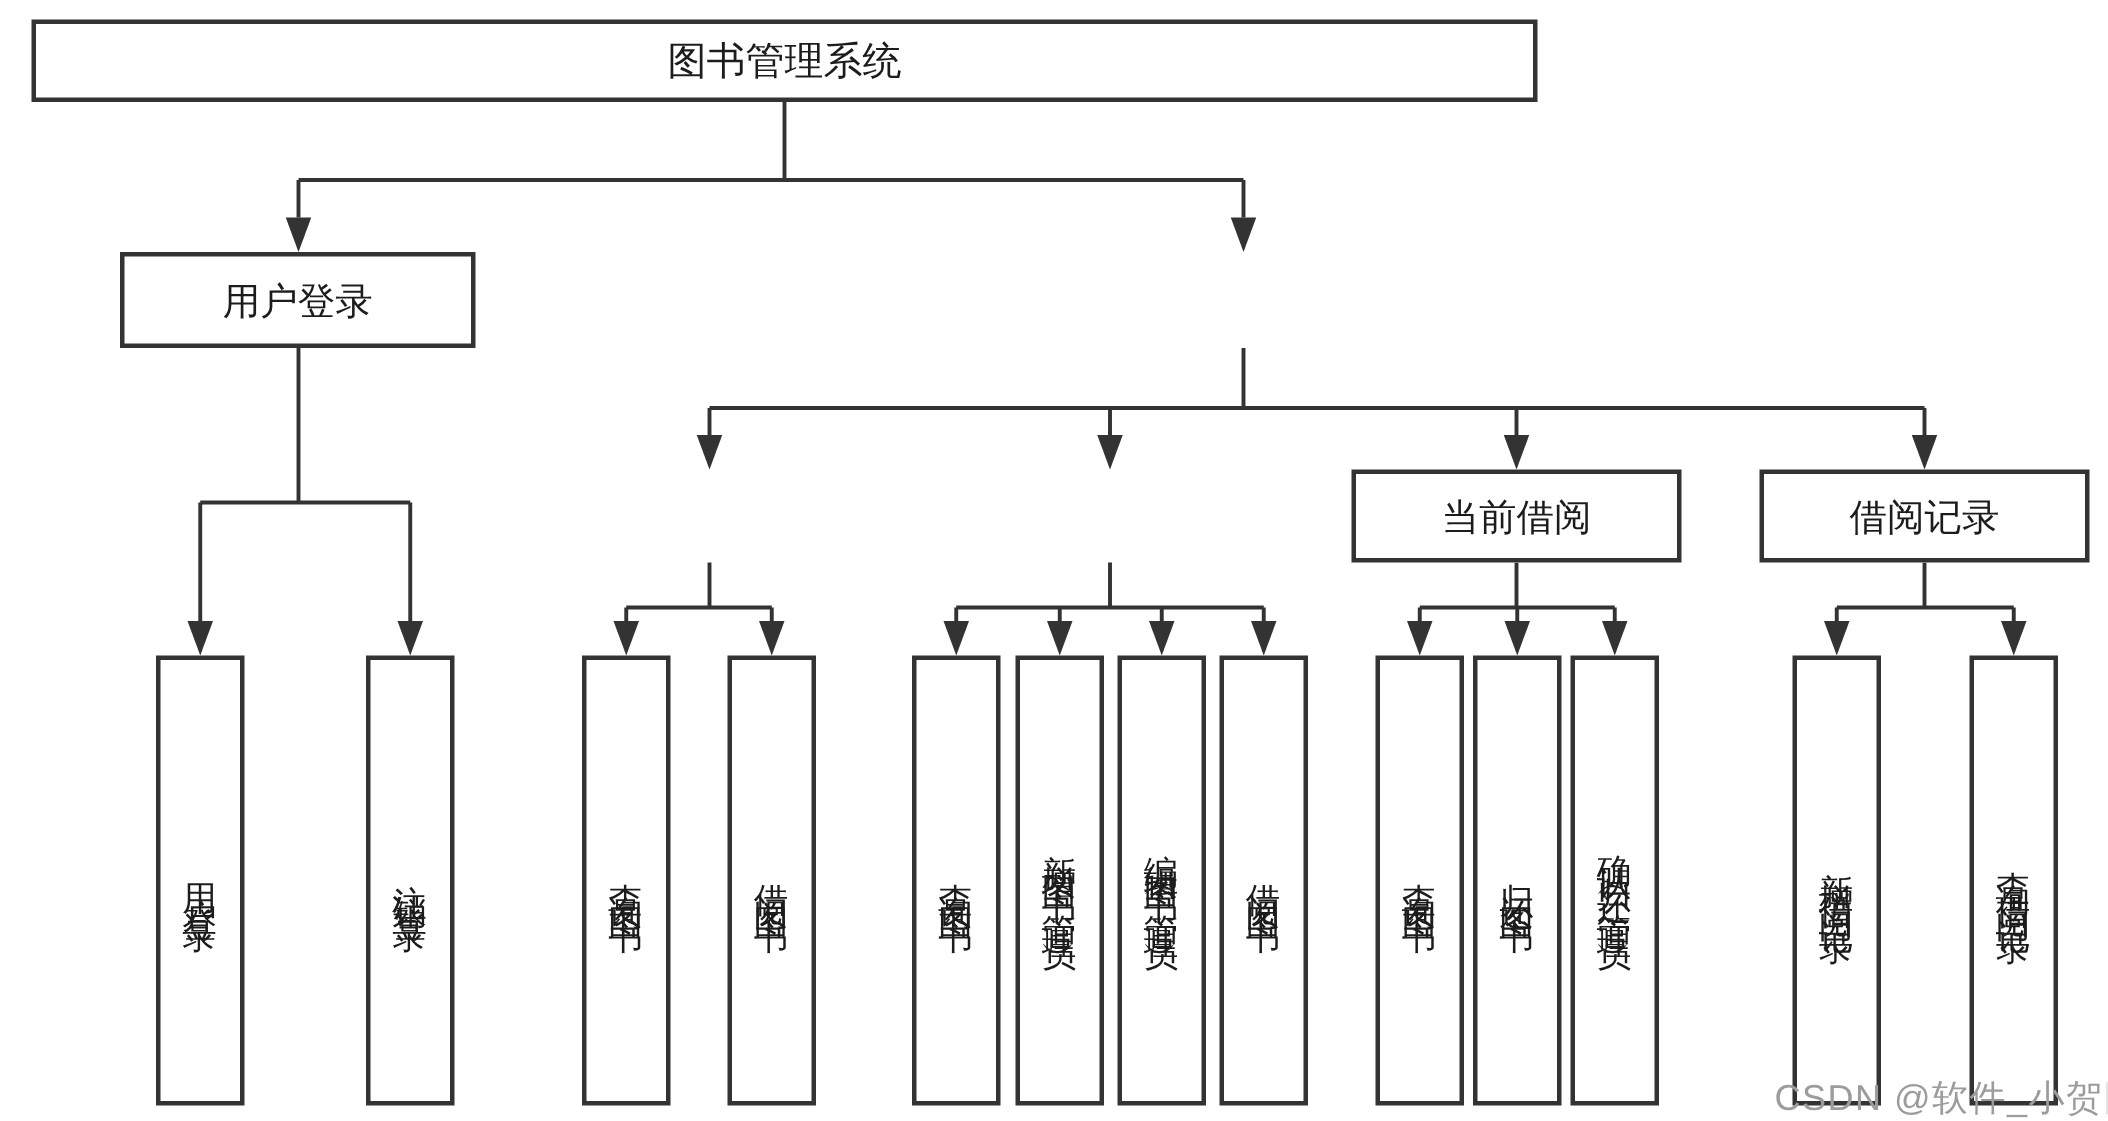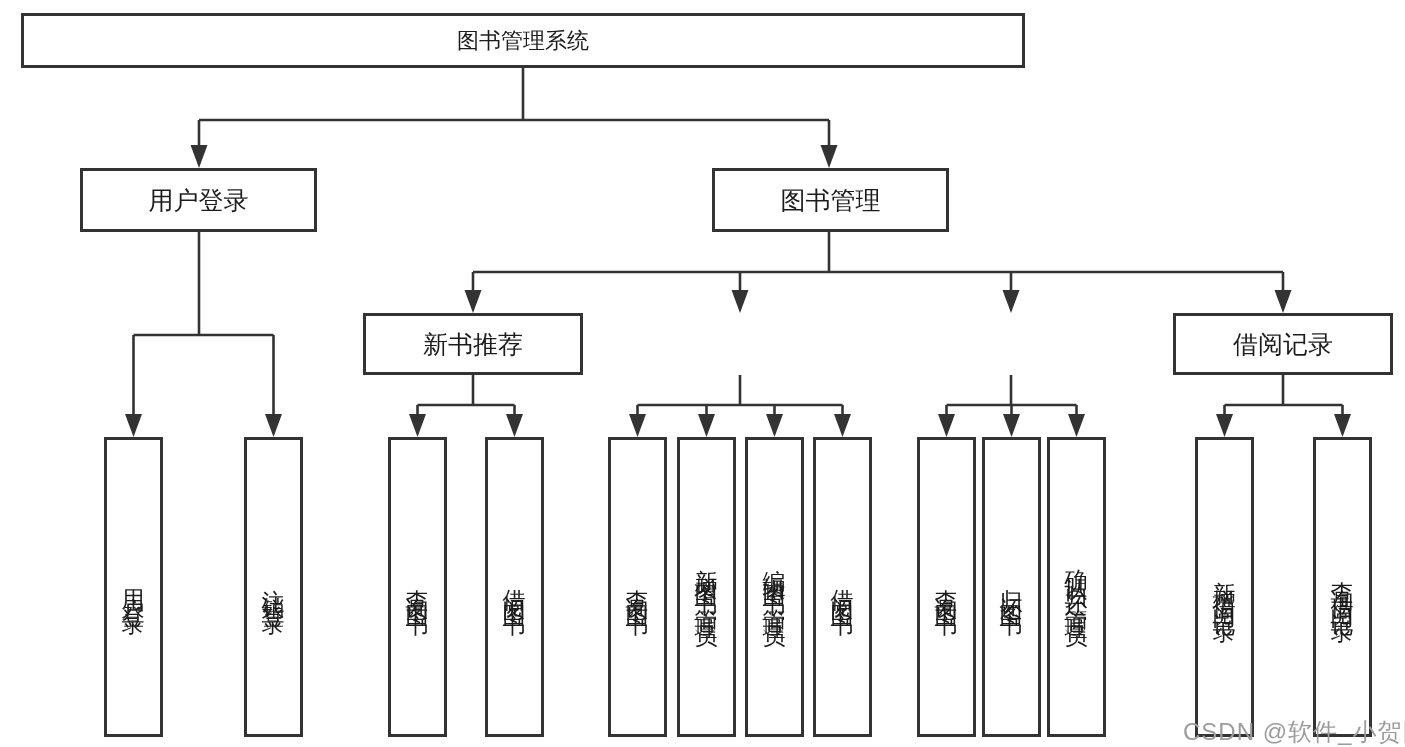--- a/index.html
+++ b/index.html
@@ -18,21 +18,21 @@
     position: absolute;
     box-sizing: border-box;
     border: 3px solid var(--line, #333333);
     background: #ffffff;
     display: flex;
     align-items: center;
     justify-content: center;
     color: var(--text, #1c1c1c);
     z-index: 1;
   }
-  .l1 { left: 21px; top: 13px; width: 1004px; height: 55px; font-size: 22px; }
+  .l1 { left: 21px; top: 13px; width: 1004px; height: 55px; font-size: 26px; }
   .l2 { top: 168px; width: 237px; height: 64px; font-size: 25px; }
   .l3 { top: 313px; width: 220px; height: 62px; font-size: 25px; }
   .leaf {
     top: 437px; width: 59px; height: 300px;
     writing-mode: vertical-rl;
     font-size: 23px;
     letter-spacing: 8px;
     line-height: 1.05;
   }
   .watermark {
@@ -87,26 +87,23 @@
     <polygon class="arrowhead" points="1334,414 1351,414 1342.5,437"></polygon>
   </svg>
 
   <div class="node l1">
     <span>图书管理系统</span>
   </div>
 
   <div class="node l2" style="left:80px">
     <span>用户登录</span>
   </div>
-  <div class="node l2" style="left:712px">
-    <span>图书管理</span>
-  </div>
 
-  <div class="node l3" style="left:363px">
-    <span>新书推荐</span>
+  <div class="node l3" style="left:901px">
+    <span>当前借阅</span>
   </div>
   <div class="node l3" style="left:1173px">
     <span>借阅记录</span>
   </div>
 
   <div class="node leaf" style="left:104px">
     <span>用户登录</span>
   </div>
   <div class="node leaf" style="left:244px">
     <span>注销登录</span>

